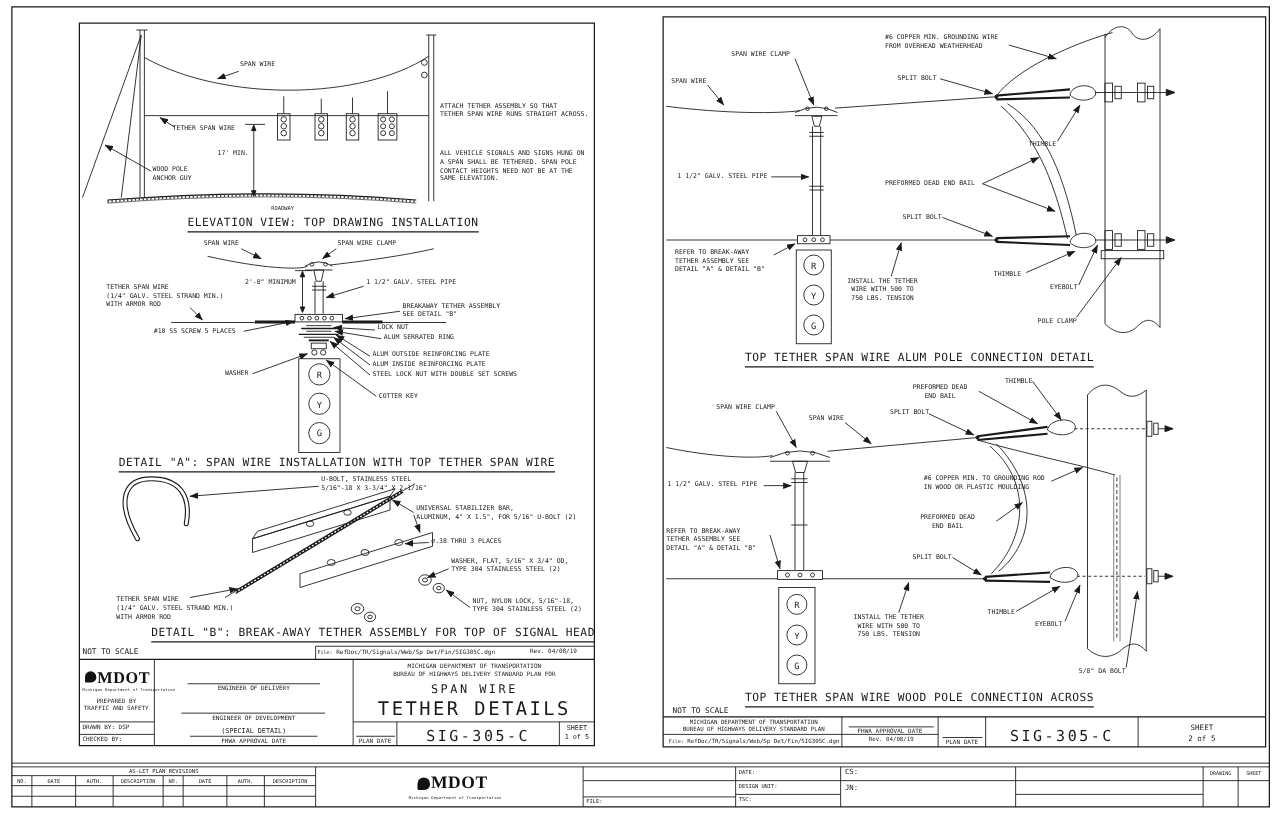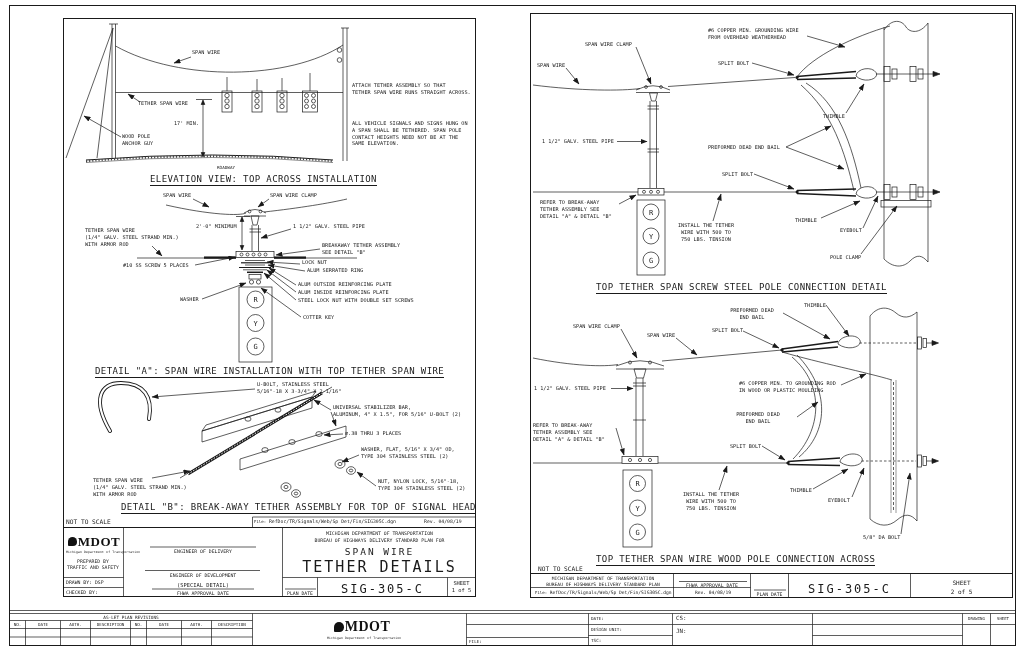--- a/index.html
+++ b/index.html
@@ -388,21 +388,21 @@
 <div class="lb" style="left:174px;top:120px">17' MIN.</div>
 <div class="lb" style="left:122px;top:133px">WOOD POLE
 ANCHOR GUY</div>
 <div class="lb" style="left:217px;top:165px;font-size:4.3px">ROADWAY</div>
 <div class="lb" style="left:352px;top:82px">ATTACH TETHER ASSEMBLY SO THAT
 TETHER SPAN WIRE RUNS STRAIGHT ACROSS.</div>
 <div class="lb" style="left:352px;top:120px">ALL VEHICLE SIGNALS AND SIGNS HUNG ON
 A SPAN SHALL BE TETHERED. SPAN POLE
 CONTACT HEIGHTS NEED NOT BE AT THE
 SAME ELEVATION.</div>
-<div class="tt" style="left:150px;top:174px">ELEVATION VIEW: TOP ACROSS INSTALLATION</div>
+<div class="tt" style="left:150px;top:174px">ELEVATION VIEW: TOP DRAWING INSTALLATION</div>
 
 <div class="lb" style="left:163px;top:192px">SPAN WIRE</div>
 <div class="lb" style="left:270px;top:192px">SPAN WIRE CLAMP</div>
 <div class="lb" style="left:196px;top:223px">2'-0" MINIMUM</div>
 <div class="lb" style="left:293px;top:223px">1 1/2" GALV. STEEL PIPE</div>
 <div class="lb" style="left:85px;top:227px">TETHER SPAN WIRE
 (1/4" GALV. STEEL STRAND MIN.)
 WITH ARMOR ROD</div>
 <div class="lb" style="left:322px;top:242px">BREAKAWAY TETHER ASSEMBLY
 SEE DETAIL "B"</div>
@@ -474,21 +474,21 @@
 DETAIL "A" &amp; DETAIL "B"</div>
 <div class="lb ct" style="left:668px;top:222px;width:76px">INSTALL THE TETHER
 WIRE WITH 500 TO
 750 LBS. TENSION</div>
 <div class="lb" style="left:795px;top:217px">THIMBLE</div>
 <div class="lb" style="left:840px;top:227px">EYEBOLT</div>
 <div class="lb" style="left:830px;top:253.5px">POLE CLAMP</div>
 <div class="sl" style="left:645px;top:208.5px">R</div>
 <div class="sl" style="left:645px;top:232.5px">Y</div>
 <div class="sl" style="left:645px;top:256.5px">G</div>
-<div class="tt" style="left:596px;top:282px">TOP TETHER SPAN SCREW STEEL POLE CONNECTION DETAIL</div>
+<div class="tt" style="left:596px;top:282px">TOP TETHER SPAN WIRE ALUM POLE CONNECTION DETAIL</div>
 
 <div class="lb ct" style="left:722px;top:307px;width:60px">PREFORMED DEAD
 END BAIL</div>
 <div class="lb" style="left:804px;top:302px">THIMBLE</div>
 <div class="lb" style="left:573px;top:323px">SPAN WIRE CLAMP</div>
 <div class="lb" style="left:647px;top:332px">SPAN WIRE</div>
 <div class="lb" style="left:712px;top:327px">SPLIT BOLT</div>
 <div class="lb" style="left:534px;top:385px">1 1/2" GALV. STEEL PIPE</div>
 <div class="lb" style="left:739px;top:380px">#6 COPPER MIN. TO GROUNDING ROD
 IN WOOD OR PLASTIC MOULDING</div>

